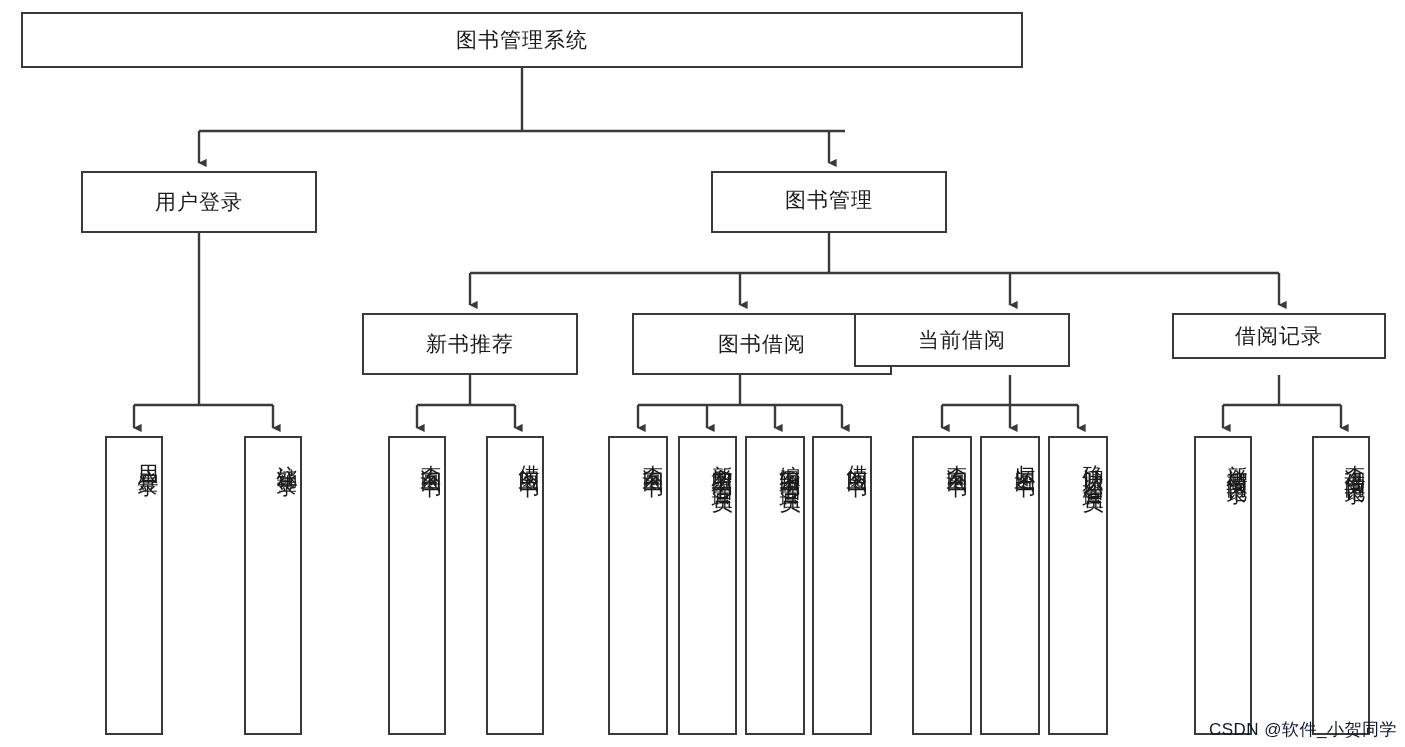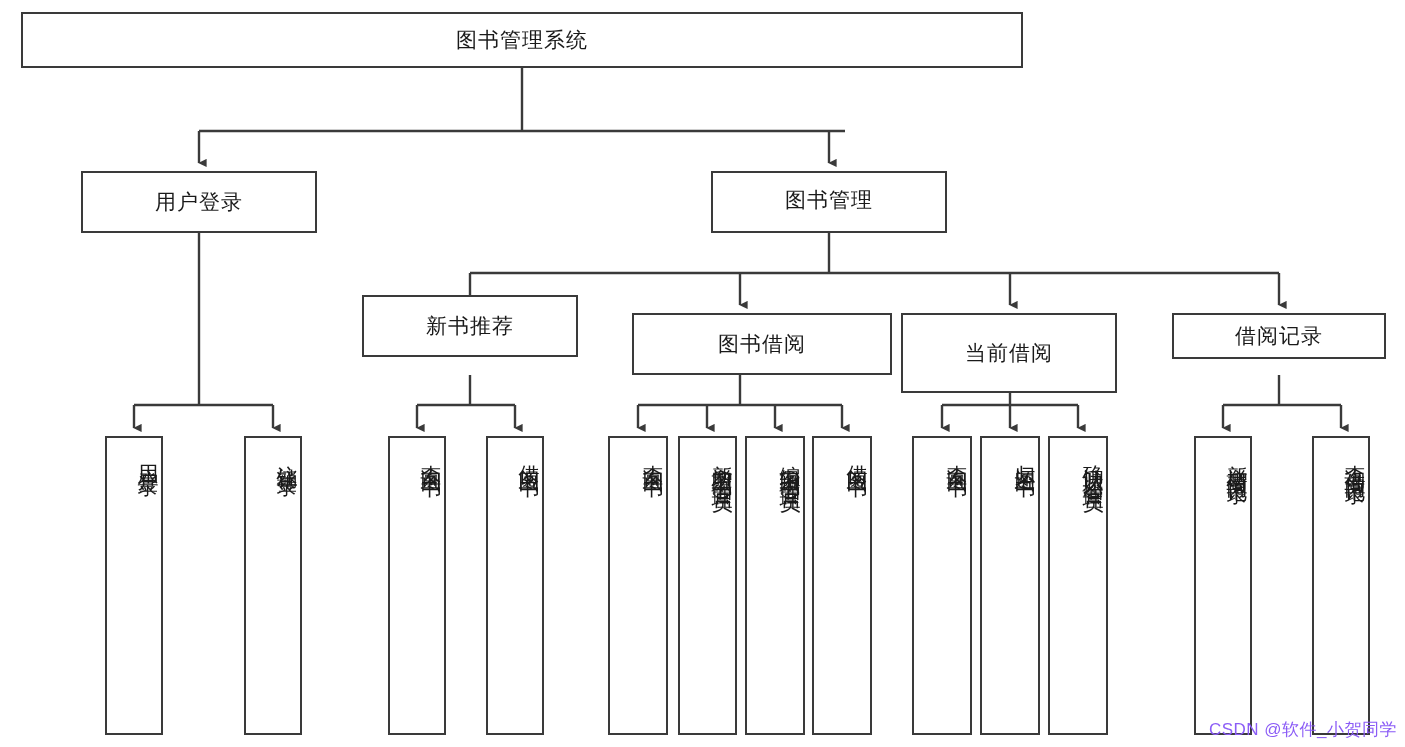--- a/index.html
+++ b/index.html
@@ -55,21 +55,21 @@
     text-orientation: upright;
     display: block;
     width: 100%;
     text-align: left;
   }
   #watermark {
     position: absolute;
     right: 8px;
     bottom: 6px;
     font-size: 17px;
-    color: #8b5cf6;
+    color: #0f172a;
     letter-spacing: 0.5px;
     white-space: nowrap;
     user-select: none;
   }
 </style>
 </head>
 <body>
 
 <div id="canvas">
 
@@ -127,27 +127,27 @@
     <span>图书管理系统</span>
   </div>
 
   <div class="node horiz" style="left:81px; top:171px; width:236px; height:62px;">
     <span>用户登录</span>
   </div>
   <div class="node horiz" style="left:711px; top:171px; width:236px; height:62px;font-family:Liberation Mono, monospace;">
     <span>图书管理</span>
   </div>
 
-  <div class="node horiz" style="left:362px; top:295px; width:216px; height:62px;">
+  <div class="node horiz" style="left:362px; top:313px; width:216px; height:62px;">
     <span>新书推荐</span>
   </div>
   <div class="node horiz" style="left:632px; top:313px; width:260px; height:62px;">
     <span>图书借阅</span>
   </div>
-  <div class="node horiz" style="left:901px; top:313px; width:216px; height:80px;">
+  <div class="node horiz" style="left:854px; top:313px; width:216px; height:54px;">
     <span>当前借阅</span>
   </div>
   <div class="node horiz" style="left:1172px; top:313px; width:214px; height:46px;">
     <span>借阅记录</span>
   </div>
 
   <div class="node vert" style="left:105px; top:436px; width:58px; height:299px;">
     <span class="vtext">用户登录</span>
   </div>
   <div class="node vert" style="left:244px; top:436px; width:58px; height:299px;">

